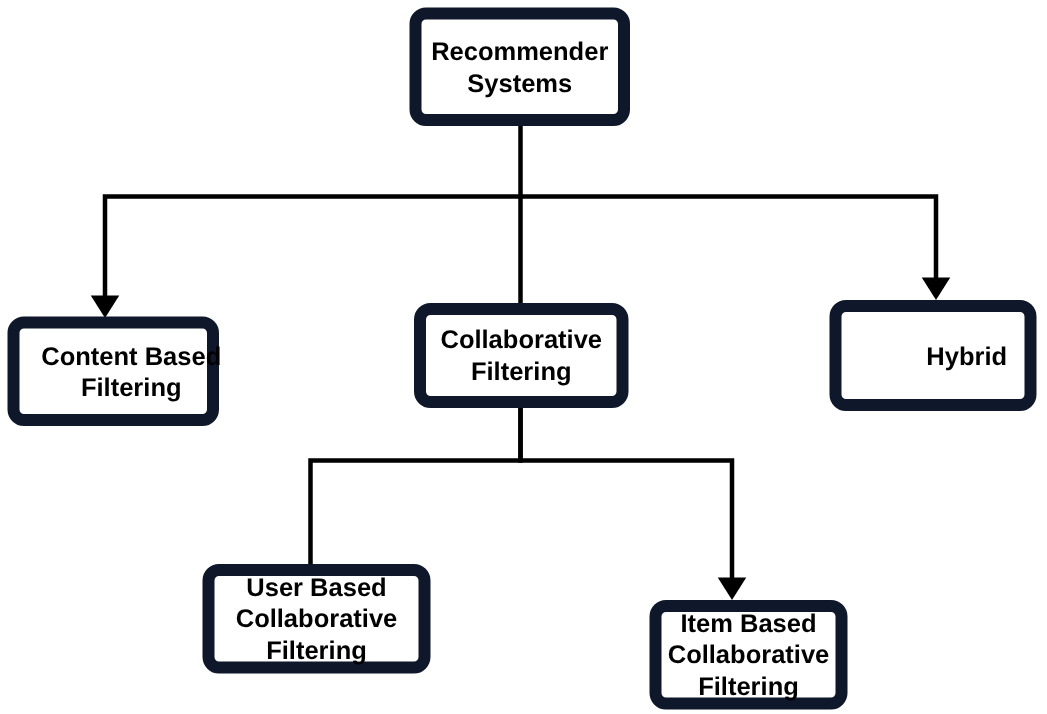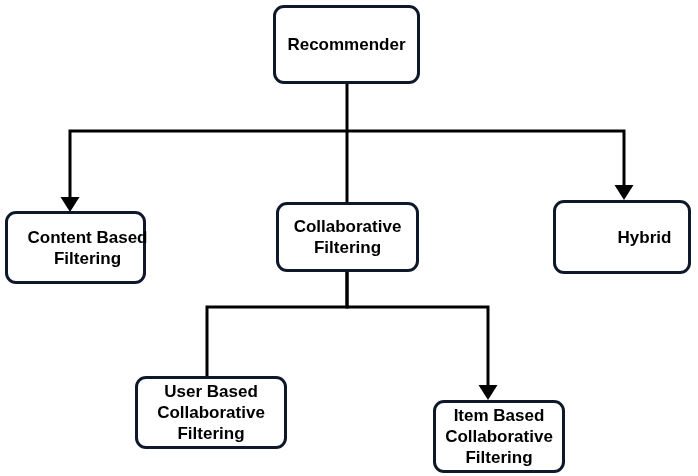--- a/index.html
+++ b/index.html
@@ -19,21 +19,21 @@
     position: absolute;
     left: 0;
     top: 0;
     width: 698px;
     height: 476px;
   }
   .node {
     position: absolute;
     box-sizing: border-box;
     background: #ffffff;
-    border: 3px solid #0f172a;
+    border: 8px solid #0f172a;
     border-radius: 11px;
     color: #000000;
     font-weight: bold;
     font-size: 17px;
     line-height: 21px;
     text-align: center;
     display: flex;
     flex-direction: column;
     align-items: center;
     justify-content: center;
@@ -75,20 +75,21 @@
     </g>
 
     <g>
       <polyline points="347,272 347,307 488,307 488,386"></polyline>
       <polygon points="488,400 478.5,385 497.5,385" fill="#000000" stroke="none"></polygon>
     </g>
   </svg>
 
   <div id="n-root" class="node">
     <div class="line">Recommender</div>
+    <div class="line">Systems</div>
   </div>
 
   <div id="n-content" class="node">
     <div class="line">Content Based</div>
     <div class="line">Filtering</div>
   </div>
 
   <div id="n-collab" class="node">
     <div class="line">Collaborative</div>
     <div class="line">Filtering</div>

